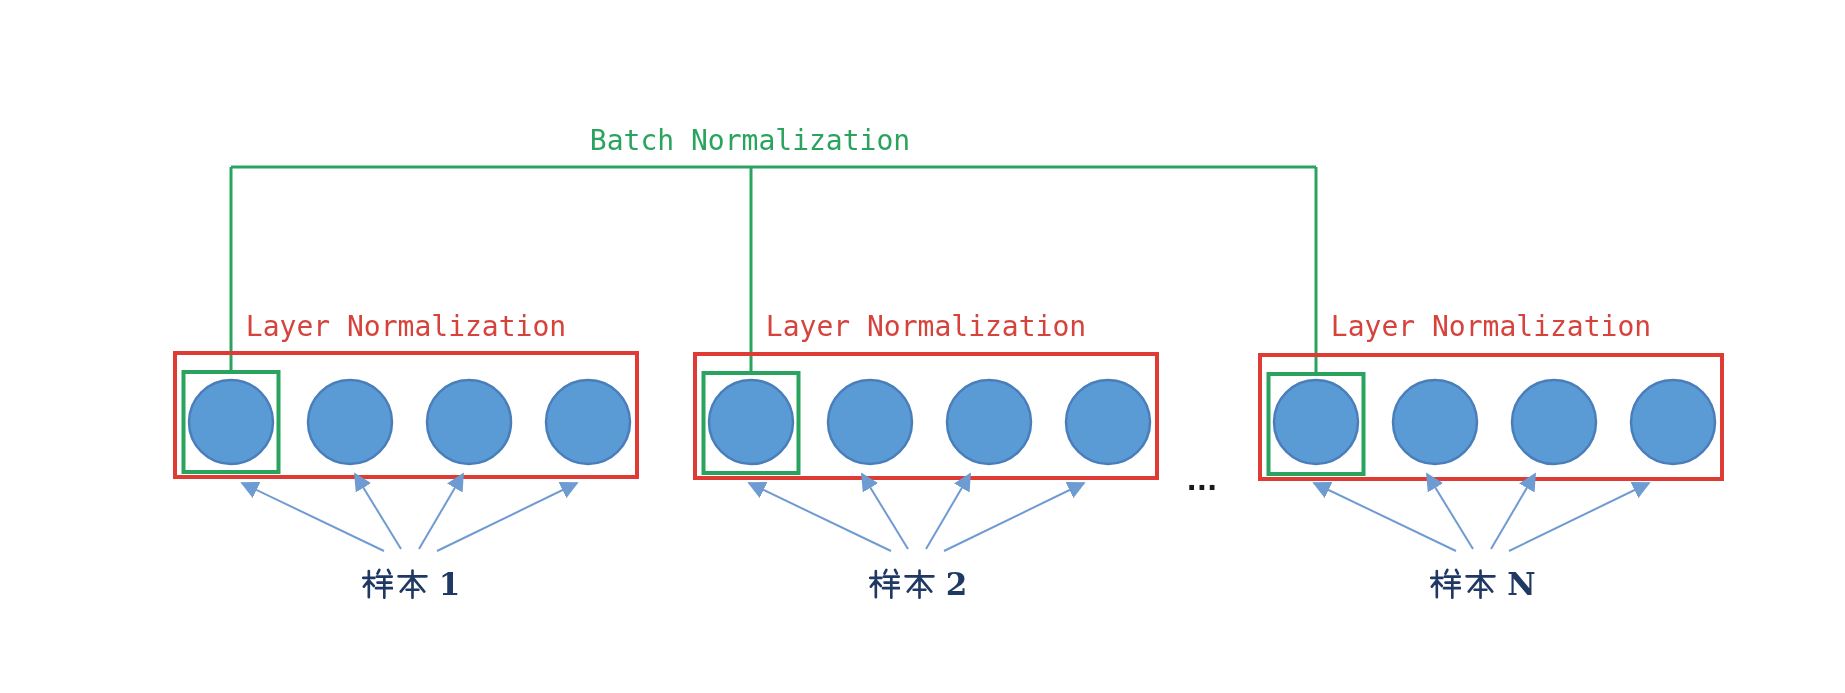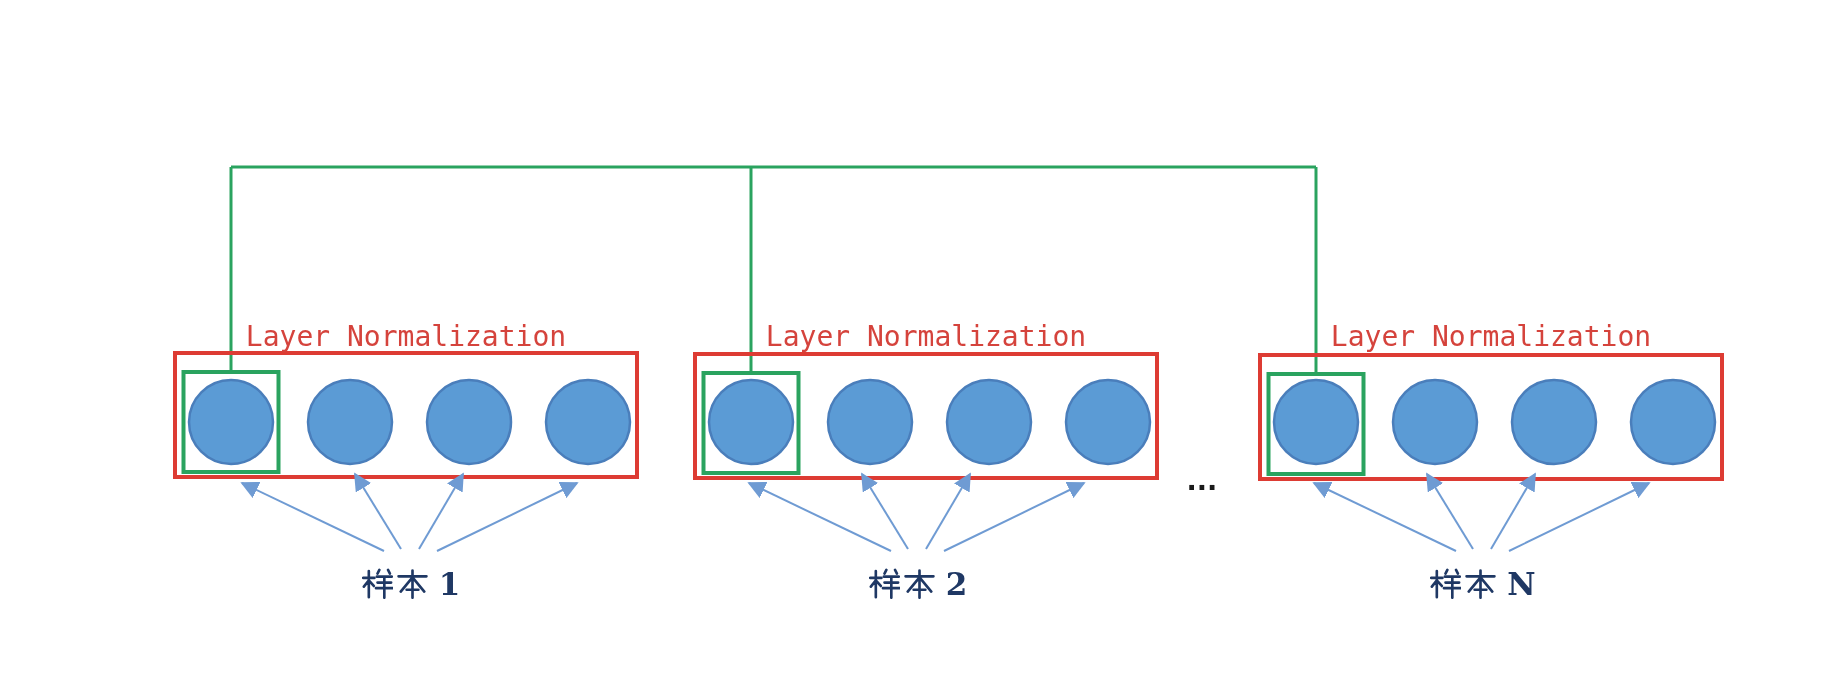--- a/index.html
+++ b/index.html
@@ -16,21 +16,21 @@
     font-size:28px;
     line-height:1.05;
     text-align:center;
     white-space:nowrap;
   }
   .batch-label{
     left:560px;top:126px;width:380px;
     color:var(--green,#2aa35f);
   }
   .layer-label{
-    top:322px;width:462px;
+    top:312px;width:462px;
     color:var(--red-text,#d5433c);
   }
   .layer-label.g0{left:175px}
   .layer-label.g1{left:695px}
   .layer-label.g2{left:1260px}
   .sample-label{
     position:absolute;top:565px;width:220px;height:34px;
     display:flex;align-items:flex-end;justify-content:center;
     color:var(--navy,#1f3864);
   }
@@ -98,20 +98,21 @@
       <circle cx="1316" cy="422" r="42" fill="#5b9bd5" stroke="#4a7ebb" stroke-width="2.5"></circle>
       <circle cx="1435" cy="422" r="42" fill="#5b9bd5" stroke="#4a7ebb" stroke-width="2.5"></circle>
       <circle cx="1554" cy="422" r="42" fill="#5b9bd5" stroke="#4a7ebb" stroke-width="2.5"></circle>
       <circle cx="1673" cy="422" r="42" fill="#5b9bd5" stroke="#4a7ebb" stroke-width="2.5"></circle>
       <line x1="1456" y1="551" x2="1314" y2="483" stroke="#6f9bd3" stroke-width="2" marker-end="url(#arw)"></line>
       <line x1="1473" y1="549" x2="1427" y2="474" stroke="#6f9bd3" stroke-width="2" marker-end="url(#arw)"></line>
       <line x1="1491" y1="549" x2="1535" y2="474" stroke="#6f9bd3" stroke-width="2" marker-end="url(#arw)"></line>
       <line x1="1509" y1="551" x2="1649" y2="483" stroke="#6f9bd3" stroke-width="2" marker-end="url(#arw)"></line>
     </svg>
 
+  <div class="mono-label batch-label">Batch Normalization</div>
 
   <div class="mono-label layer-label g0">Layer Normalization</div>
   <div class="mono-label layer-label g1">Layer Normalization</div>
   <div class="mono-label layer-label g2">Layer Normalization</div>
 
   <div class="sample-label g0">
     <span class="visually-hidden">样本 1</span>
     <span class="cjk-glyph">
       <svg viewBox="0 0 100 100" aria-hidden="true">
           <path d="M22 10 V94 M4 32 H40 M22 40 L6 60 M22 40 L38 58 M56 6 L50 18 M84 6 L90 18 M48 28 H96 M50 47 H94 M45 65 H99 M72 28 V96"></path>

